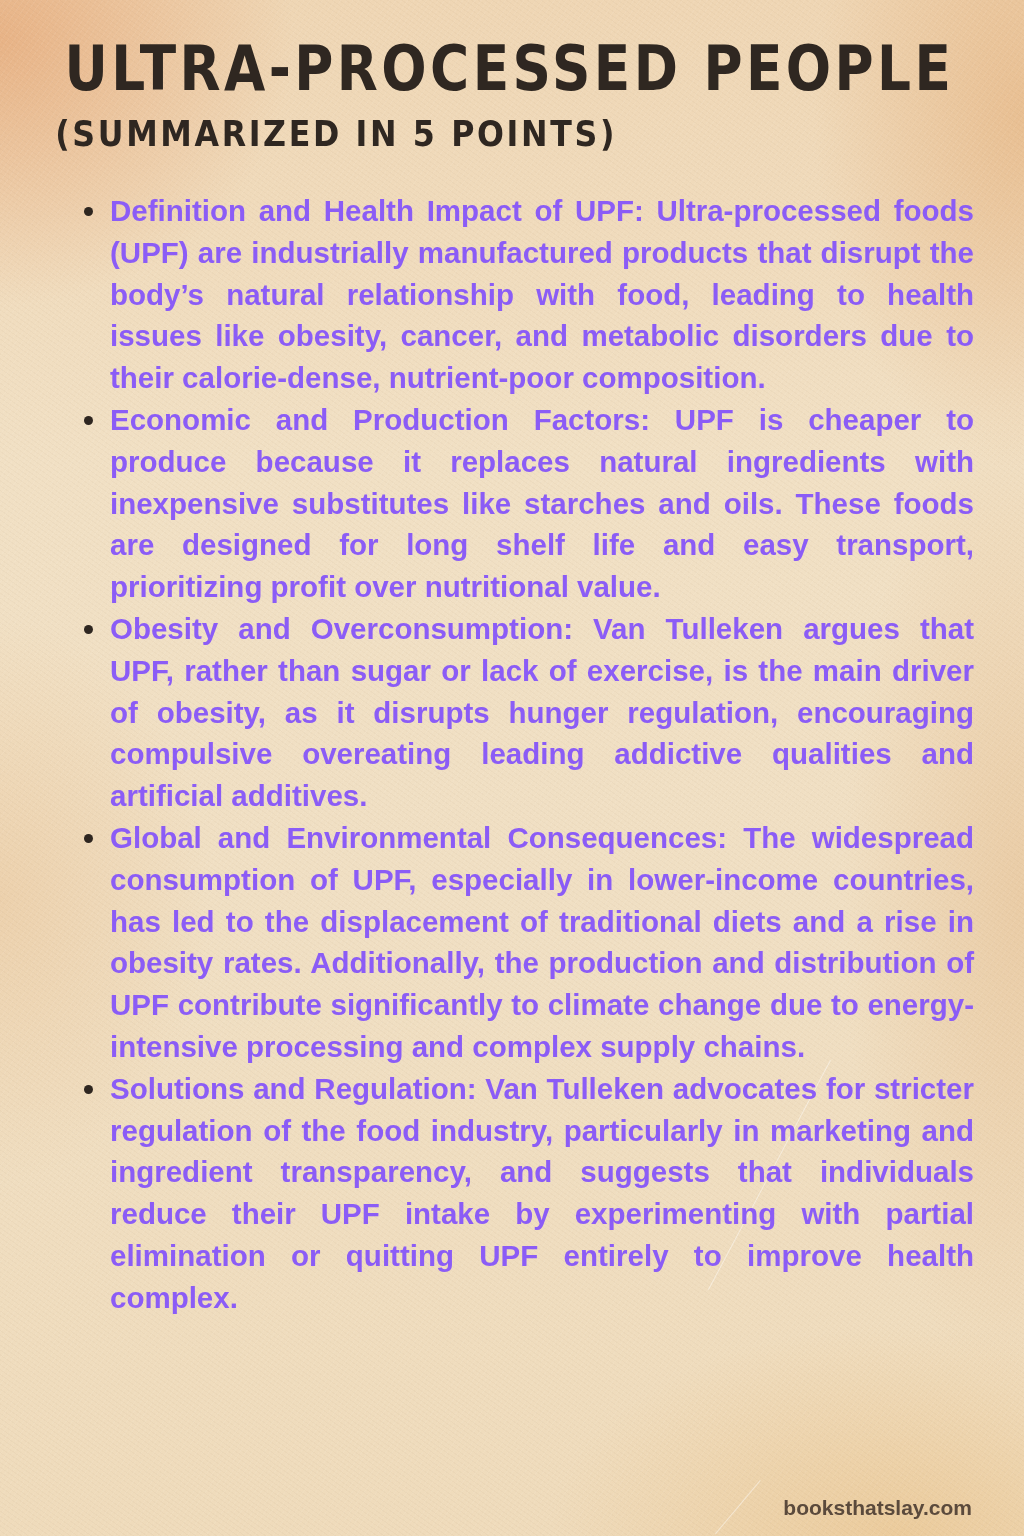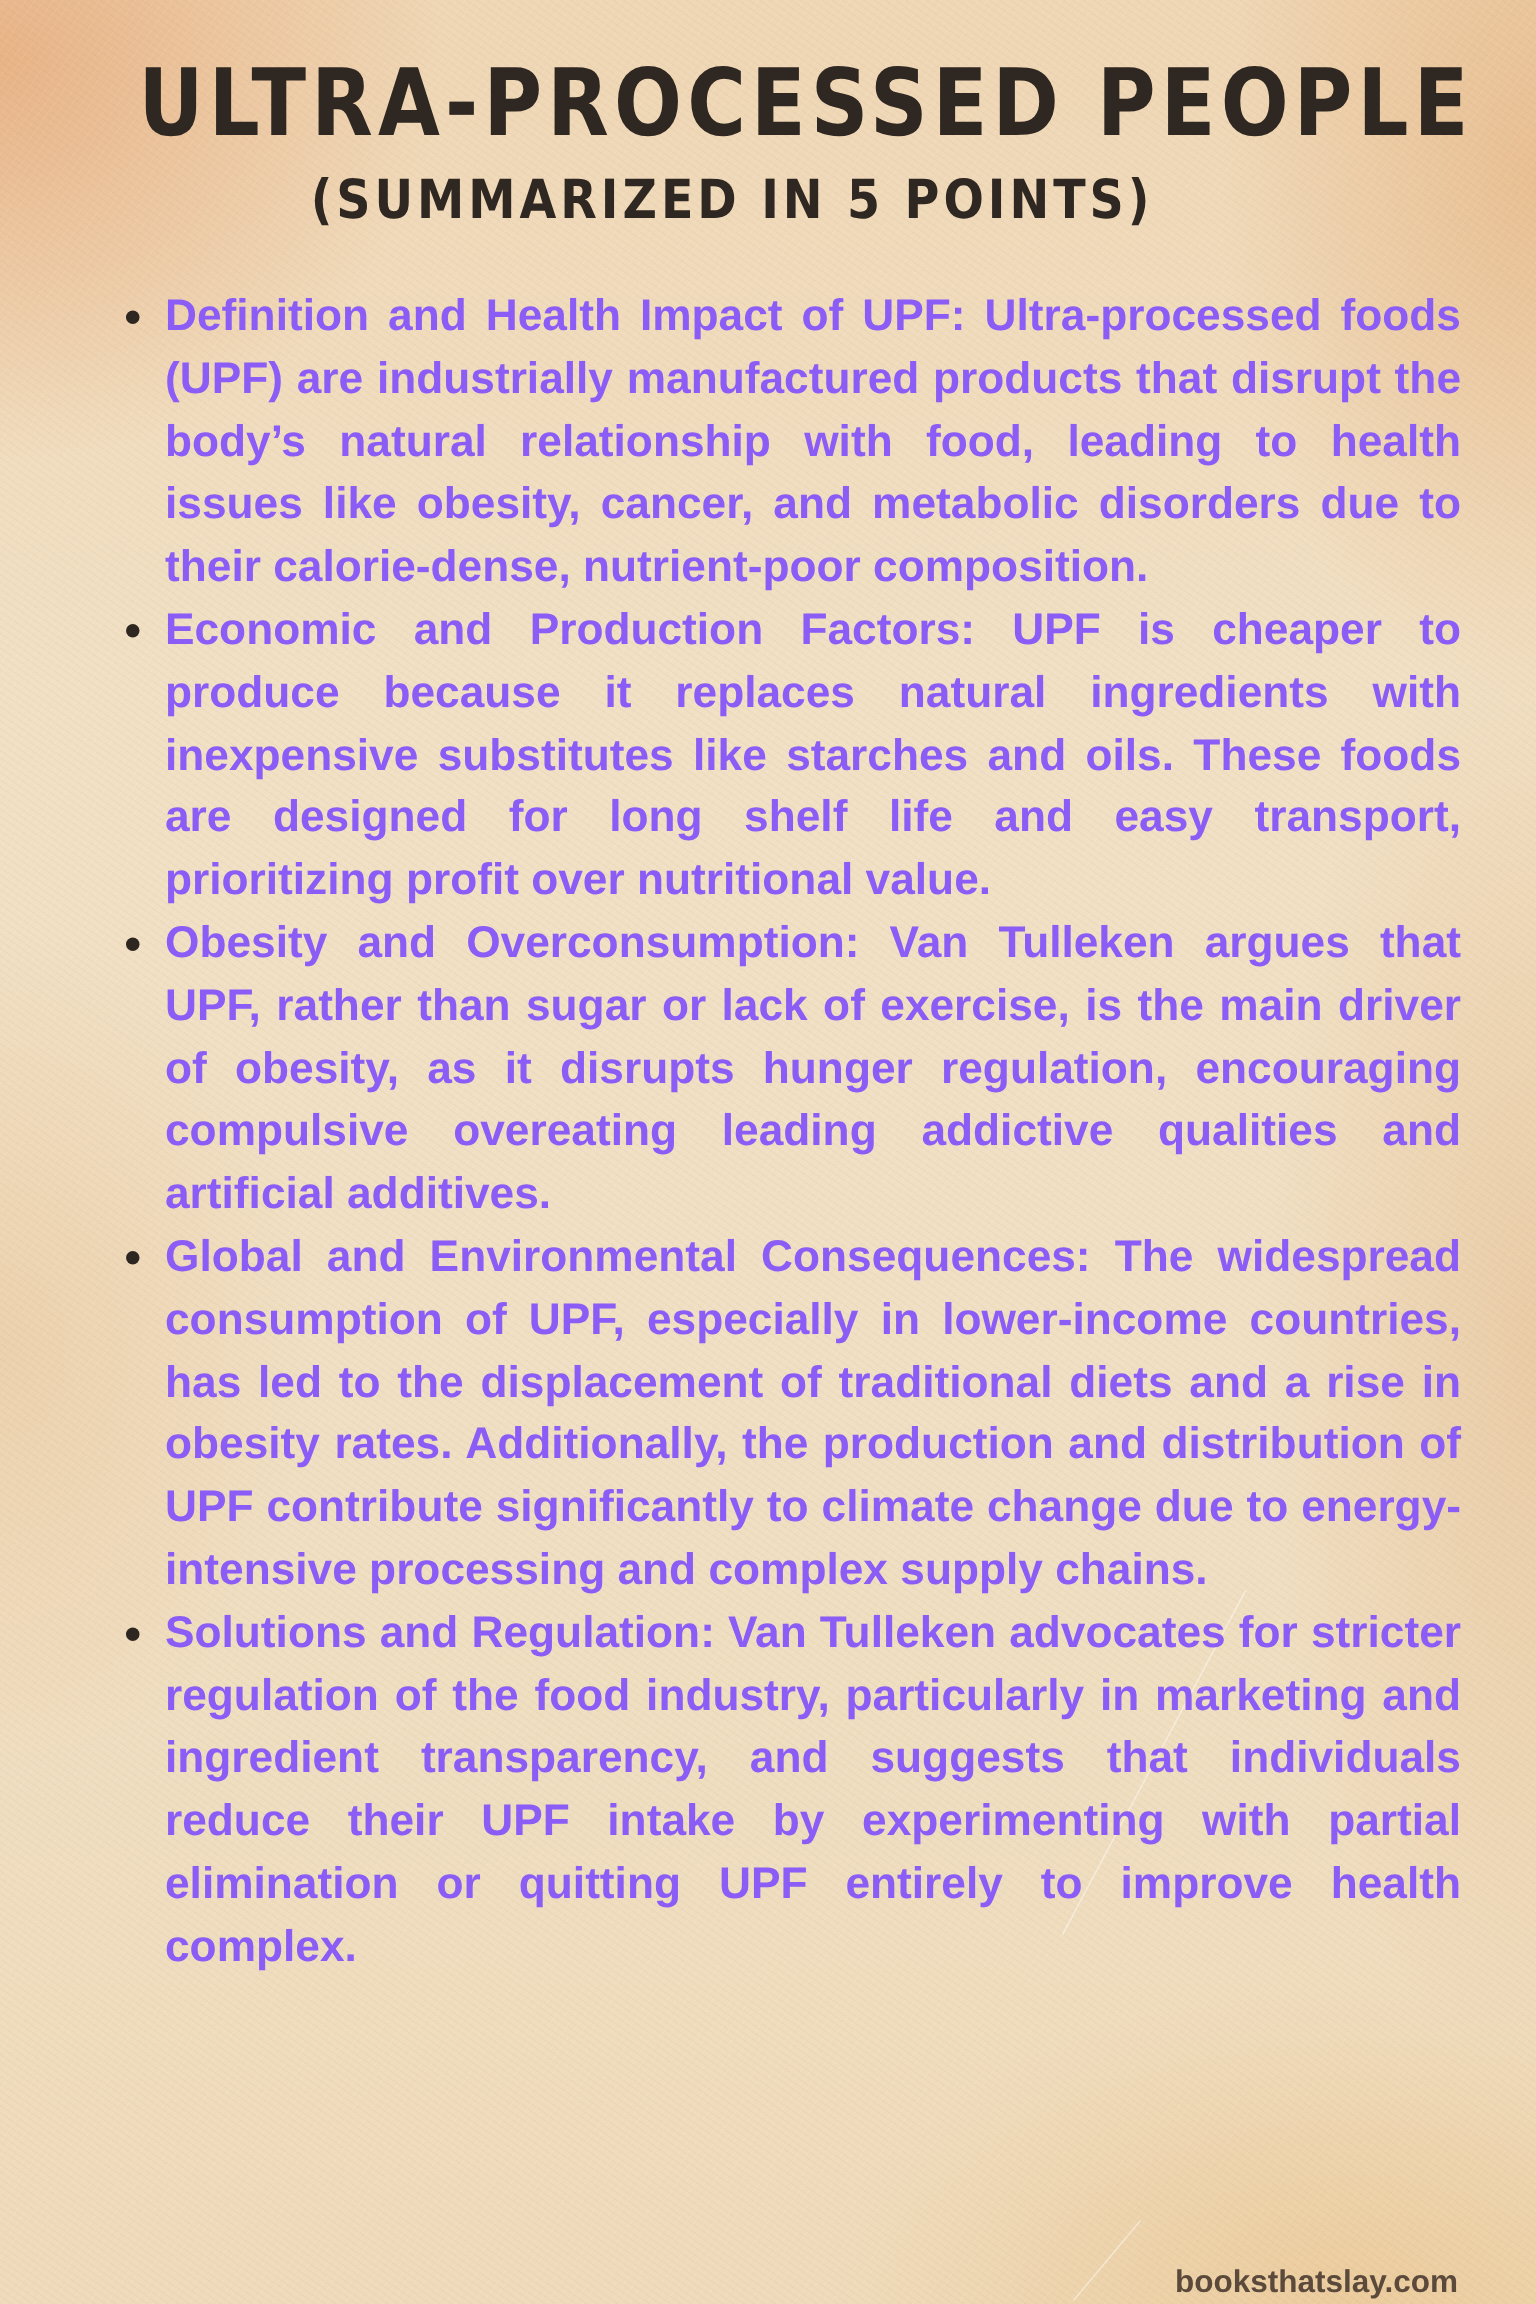--- a/index.html
+++ b/index.html
@@ -34,22 +34,20 @@
       pointer-events: none;
       border-left: 1px solid rgba(255,255,255,0.45);
     }
     .crease.c1 { left: 830px; top: 1060px; height: 260px; transform: rotate(28deg); transform-origin: top left; }
     .crease.c2 { left: 760px; top: 1480px; height: 70px; transform: rotate(40deg); transform-origin: top left; }
     .header {
       position: absolute;
       top: 30px;
       left: 0;
       width: 920px;
-      text-align: center;
-      padding-left: 28px;
     }
     .title {
       margin: 0;
       font-family: "DejaVu Sans", sans-serif;
       font-weight: bold;
       font-size: 62px;
       letter-spacing: 4px;
       line-height: 78px;
       color: #2f2721;
       transform: scaleX(0.86);
@@ -92,21 +90,21 @@
       left: 4px;
       top: 17px;
       width: 9px;
       height: 9px;
       border-radius: 50%;
       background: #2e2620;
     }
     .footer {
       position: absolute;
       right: 52px;
-      bottom: 2px;
+      bottom: 16px;
       font-family: "Liberation Sans", sans-serif;
       font-weight: bold;
       font-size: 21px;
       color: #5b4a3c;
     }
   </style>
 </head>
 <body>
 
 <div class="texture"></div>

